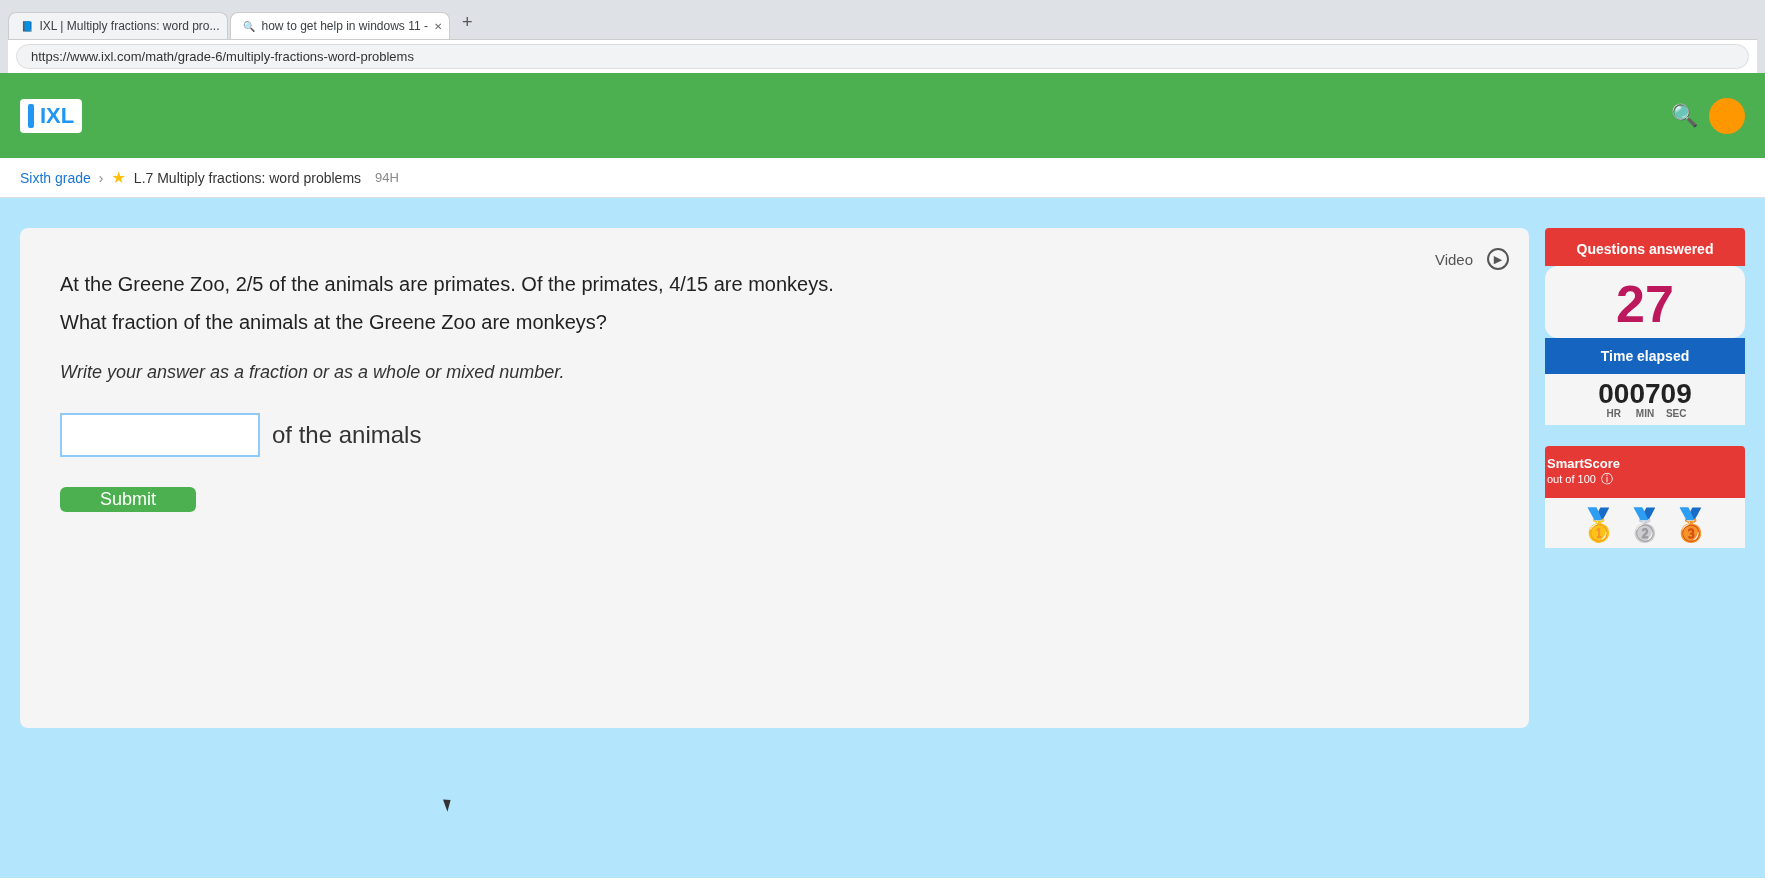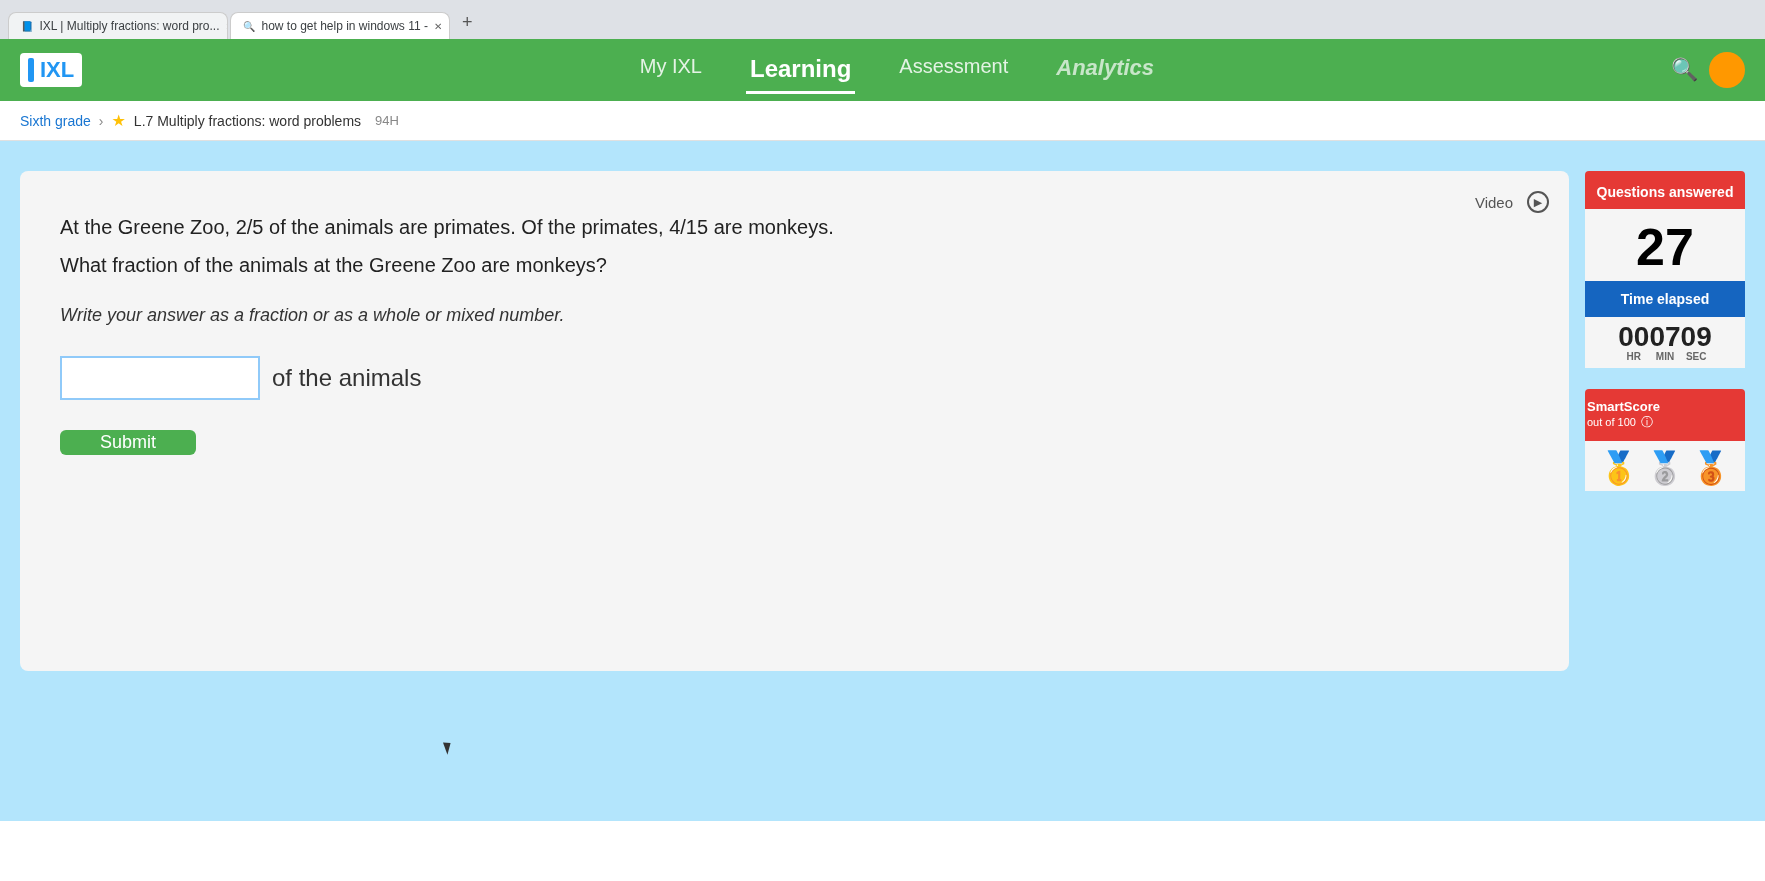--- a/index.html
+++ b/index.html
@@ -69,21 +69,21 @@
 
     
     .page { background: #fff; }
 
     
     .nav-bar {
       background: #4caf50;
       display: flex;
       align-items: center;
       padding: 0 20px;
-      height: 62px;
+      height: 85px;
       position: relative;
       text-align: right;
     }
     .ixl-logo {
       background: #fff;
       padding: 4px 8px;
       border-radius: 4px;
       font-size: 22px;
       font-weight: bold;
       color: #2196f3;
@@ -232,45 +232,46 @@
       border-radius: 50%;
       display: flex;
       align-items: center;
       justify-content: center;
       font-size: 11px;
       color: #555;
     }
 
     
     .right-sidebar {
-      width: 160px;
+      width: 200px;
       display: flex;
       flex-direction: column;
       gap: 0;
       flex-shrink: 0;
     }
     .questions-answered-box {
       background: #e53935;
       color: #fff;
       text-align: center;
       padding: 12px 8px 8px 8px;
       border-radius: 4px 4px 0 0;
     }
     .questions-answered-box .label {
       font-size: 14px;
       font-weight: 600;
       line-height: 1.3;
     }
     .questions-count {
       font-size: 52px;
       font-weight: 700;
-      color: #000000;
+      color: #be185d;
       text-align: center;
       background: #f5f5f5;
       padding: 8px 0 4px 0;
+      border-radius: 13px;
     }
     .time-elapsed-box {
       background: #1565c0;
       color: #fff;
       text-align: center;
       padding: 10px 8px;
     }
     .time-elapsed-box .label {
       font-size: 14px;
       font-weight: 600;
@@ -358,34 +359,31 @@
       <span>IXL | Multiply fractions: word pro...</span>
       <span class="tab-close">✕</span>
     </div>
     <div class="tab active">
       <span class="tab-icon">🔍</span>
       <span>how to get help in windows 11 -</span>
       <span class="tab-close">✕</span>
     </div>
     <button class="tab-new">+</button>
   </div>
+  <div class="address-bar-row">
+    <div class="address-bar">https://www.ixl.com/math/grade-6/multiply-fractions-word-problems</div>
+  </div>
 </div>
 
 <div class="page">
 
   <div class="nav-bar">
     <div class="ixl-logo">
       <div class="bar"></div>
       <span>IXL</span>
-    </div>
-    <div class="nav-links">
-      <a class="nav-link">My IXL</a>
-      <a class="nav-link learning active">Learning</a>
-      <a class="nav-link">Assessment</a>
-      <a class="nav-link analytics">Analytics</a>
     </div>
     <span class="nav-search">🔍</span>
     <div class="nav-avatar"></div>
   </div>
 
   <div class="breadcrumb-bar">
     <a class="breadcrumb-link">Sixth grade</a>
     <span class="breadcrumb-chevron">›</span>
     <span class="breadcrumb-star">★</span>
     <span class="breadcrumb-current">L.7 Multiply fractions: word problems</span>

